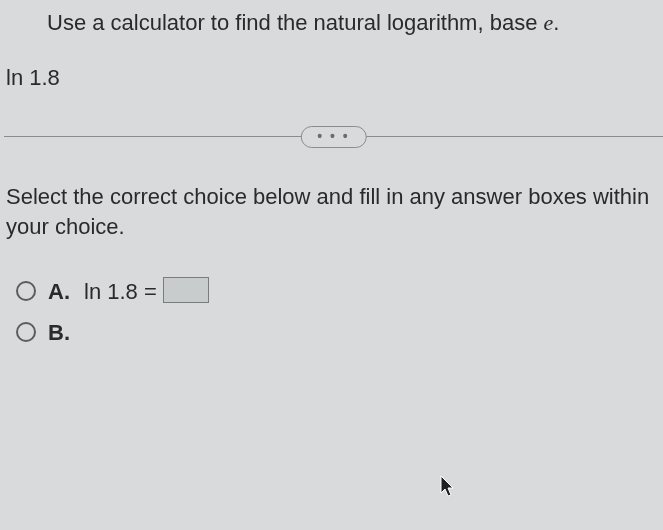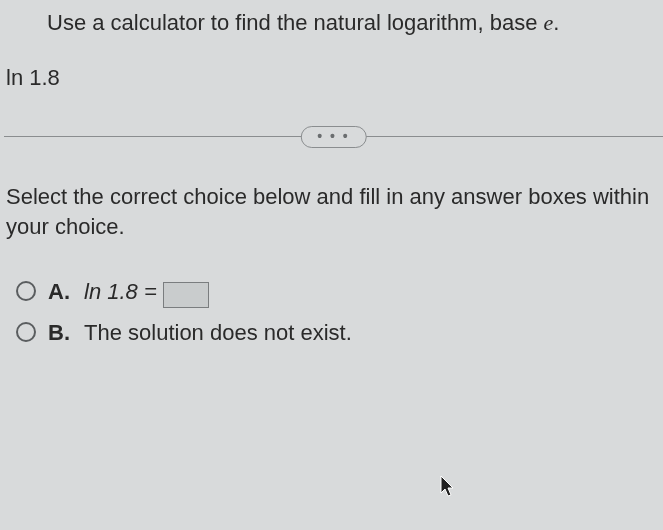--- a/index.html
+++ b/index.html
@@ -84,23 +84,22 @@
     .choice-label {
       font-weight: bold;
       margin-right: 14px;
       flex-shrink: 0;
     }
     .choice-body {
       flex: 1;
     }
     .choice-line {
       display: flex;
-      align-items: flex-end;
+      align-items: flex-start;
       flex-wrap: wrap;
-      font-style: italic;
     }
     .answer-box {
       width: 46px;
       height: 26px;
       border: 1px solid #7a7d7f;
       background: #c9cccd;
       margin-left: 6px;
       display: inline-block;
       vertical-align: middle;
     }
@@ -146,22 +145,19 @@
         <span>ln 1.8 =</span>
         <span class="answer-box"></span>
       </div>
     </div>
   </div>
 
 
   <div class="choice">
     <div class="radio"></div>
     <div class="choice-label">B.</div>
-    <div class="choice-body">
-      <span>The solution does not exist.</span>
-    </div>
   </div>
 
 </div>
 
 <svg class="cursor" style="left:440px; top:476px;" viewBox="0 0 16 24">
   <path d="M0,0 L0,17 L4,13 L7,20 L10,19 L7,12 L12,12 Z" fill="#202020" stroke="#fff" stroke-width="1"></path>
 </svg>
 
 </body></html>

